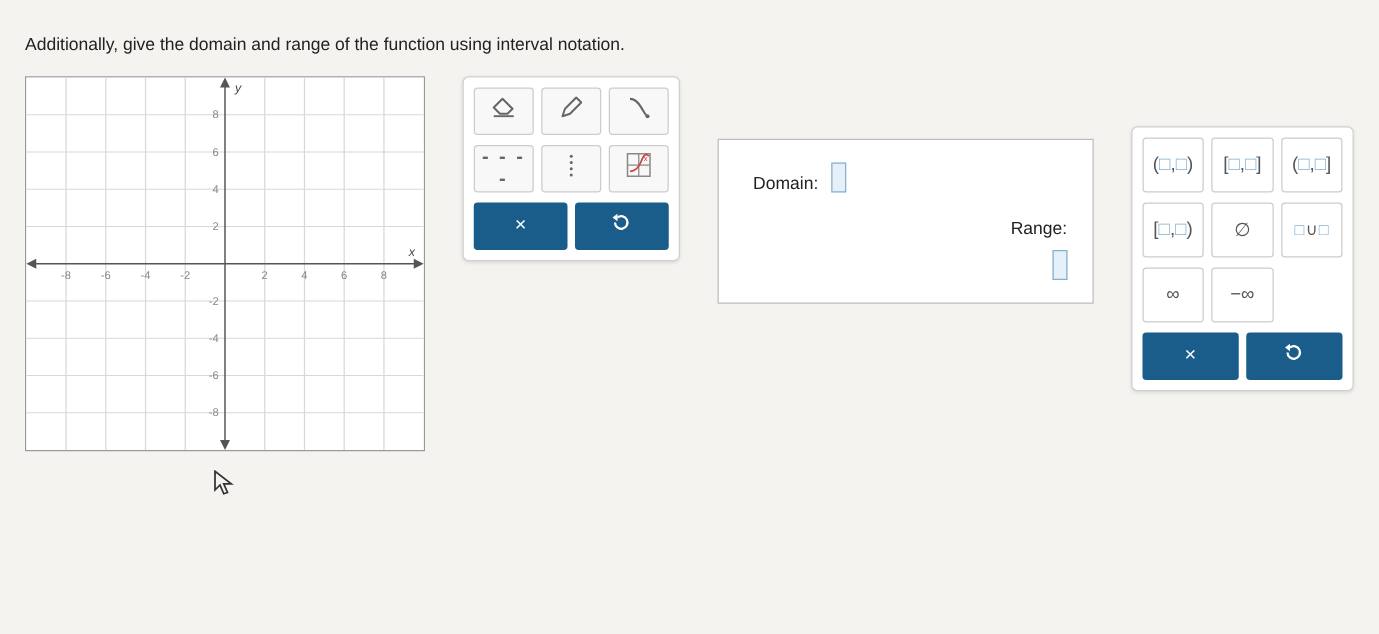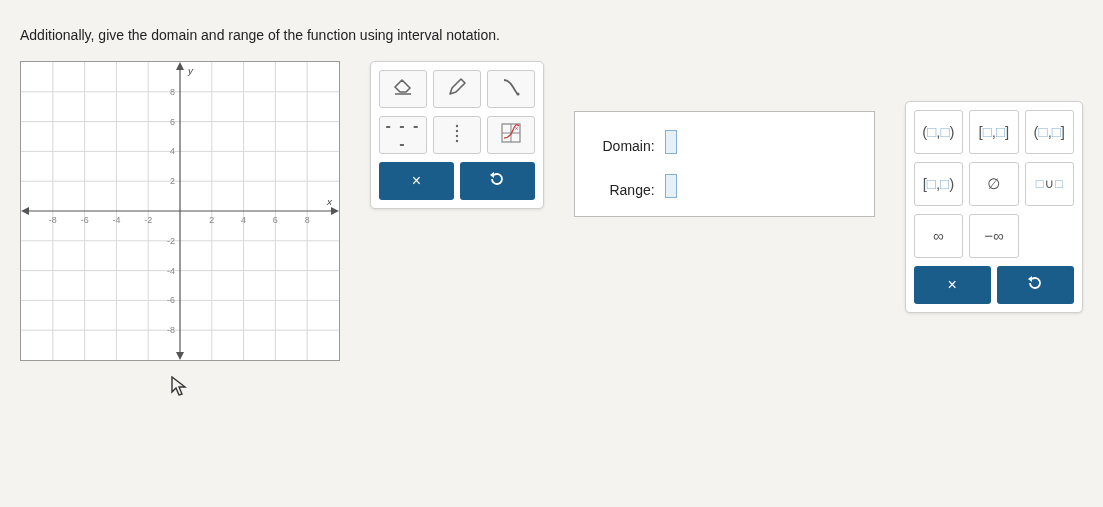--- a/index.html
+++ b/index.html
@@ -15,21 +15,21 @@
     .tick-text { font-size: 9px; fill: #888; }
     .axis-label { font-size: 10px; fill: #444; font-style: italic; }
     .arrow { fill: #555; }
     .toolbox { width: 185px; background: #fff; border: 1px solid #d0d0d0; border-radius: 5px; padding: 8px; display: flex; flex-direction: column; gap: 8px; box-shadow: 0 1px 3px rgba(0,0,0,0.1); }
     .tool-row { display: flex; gap: 6px; }
     .tool-btn { flex: 1; height: 38px; background: #f8f8f8; border: 1px solid #ccc; border-radius: 3px; cursor: pointer; display: flex; align-items: center; justify-content: center; font-size: 16px; color: #666; }
     .tool-primary { flex: 1; height: 38px; background: #1a5c8a; border: none; border-radius: 3px; color: #fff; cursor: pointer; display: flex; align-items: center; justify-content: center; font-size: 16px; }
     .dashed-line-icon { letter-spacing: 2px; font-weight: bold; }
     .answer-box { border: 1px solid #bbb; background: #fff; padding: 18px 20px; width: 320px; margin-top: 50px; }
     .answer-row { display: flex; align-items: flex-end; gap: 10px; margin-bottom: 20px; }
-    .answer-row:last-child { margin-bottom: 0; }
+    .answer-row:last-child { margin-bottom: 0; flex-direction: column; }
     .answer-label { font-size: 14px; width: 60px; text-align: right; }
     .answer-field { width: 12px; height: 24px; border: 1px solid #85b0d0; background: #e6f0f8; cursor: text; }
     .symbol-panel { width: 190px; background: #fff; border: 1px solid #d0d0d0; border-radius: 5px; padding: 8px; display: flex; flex-direction: column; gap: 8px; box-shadow: 0 1px 3px rgba(0,0,0,0.1); margin-top: 40px; }
     .sym-row { display: flex; gap: 6px; }
     .sym-btn { flex: 1; height: 44px; background: #fff; border: 1px solid #ccc; border-radius: 3px; cursor: pointer; display: flex; align-items: center; justify-content: center; font-size: 15px; color: #555; }
     .sym-slot { color: #85b0d0; }
     .sym-primary { flex: 1; height: 38px; background: #1a5c8a; border: none; border-radius: 3px; color: #fff; cursor: pointer; display: flex; align-items: center; justify-content: center; font-size: 16px; }
     .piecewise { font-size: 13px; display:flex; align-items:center; gap:1px;}
     .cursor-icon { font-size: 20px; margin-left: 150px; margin-top: 15px; color: #333; }
     .curve-svg { width:20px; height:20px; }

